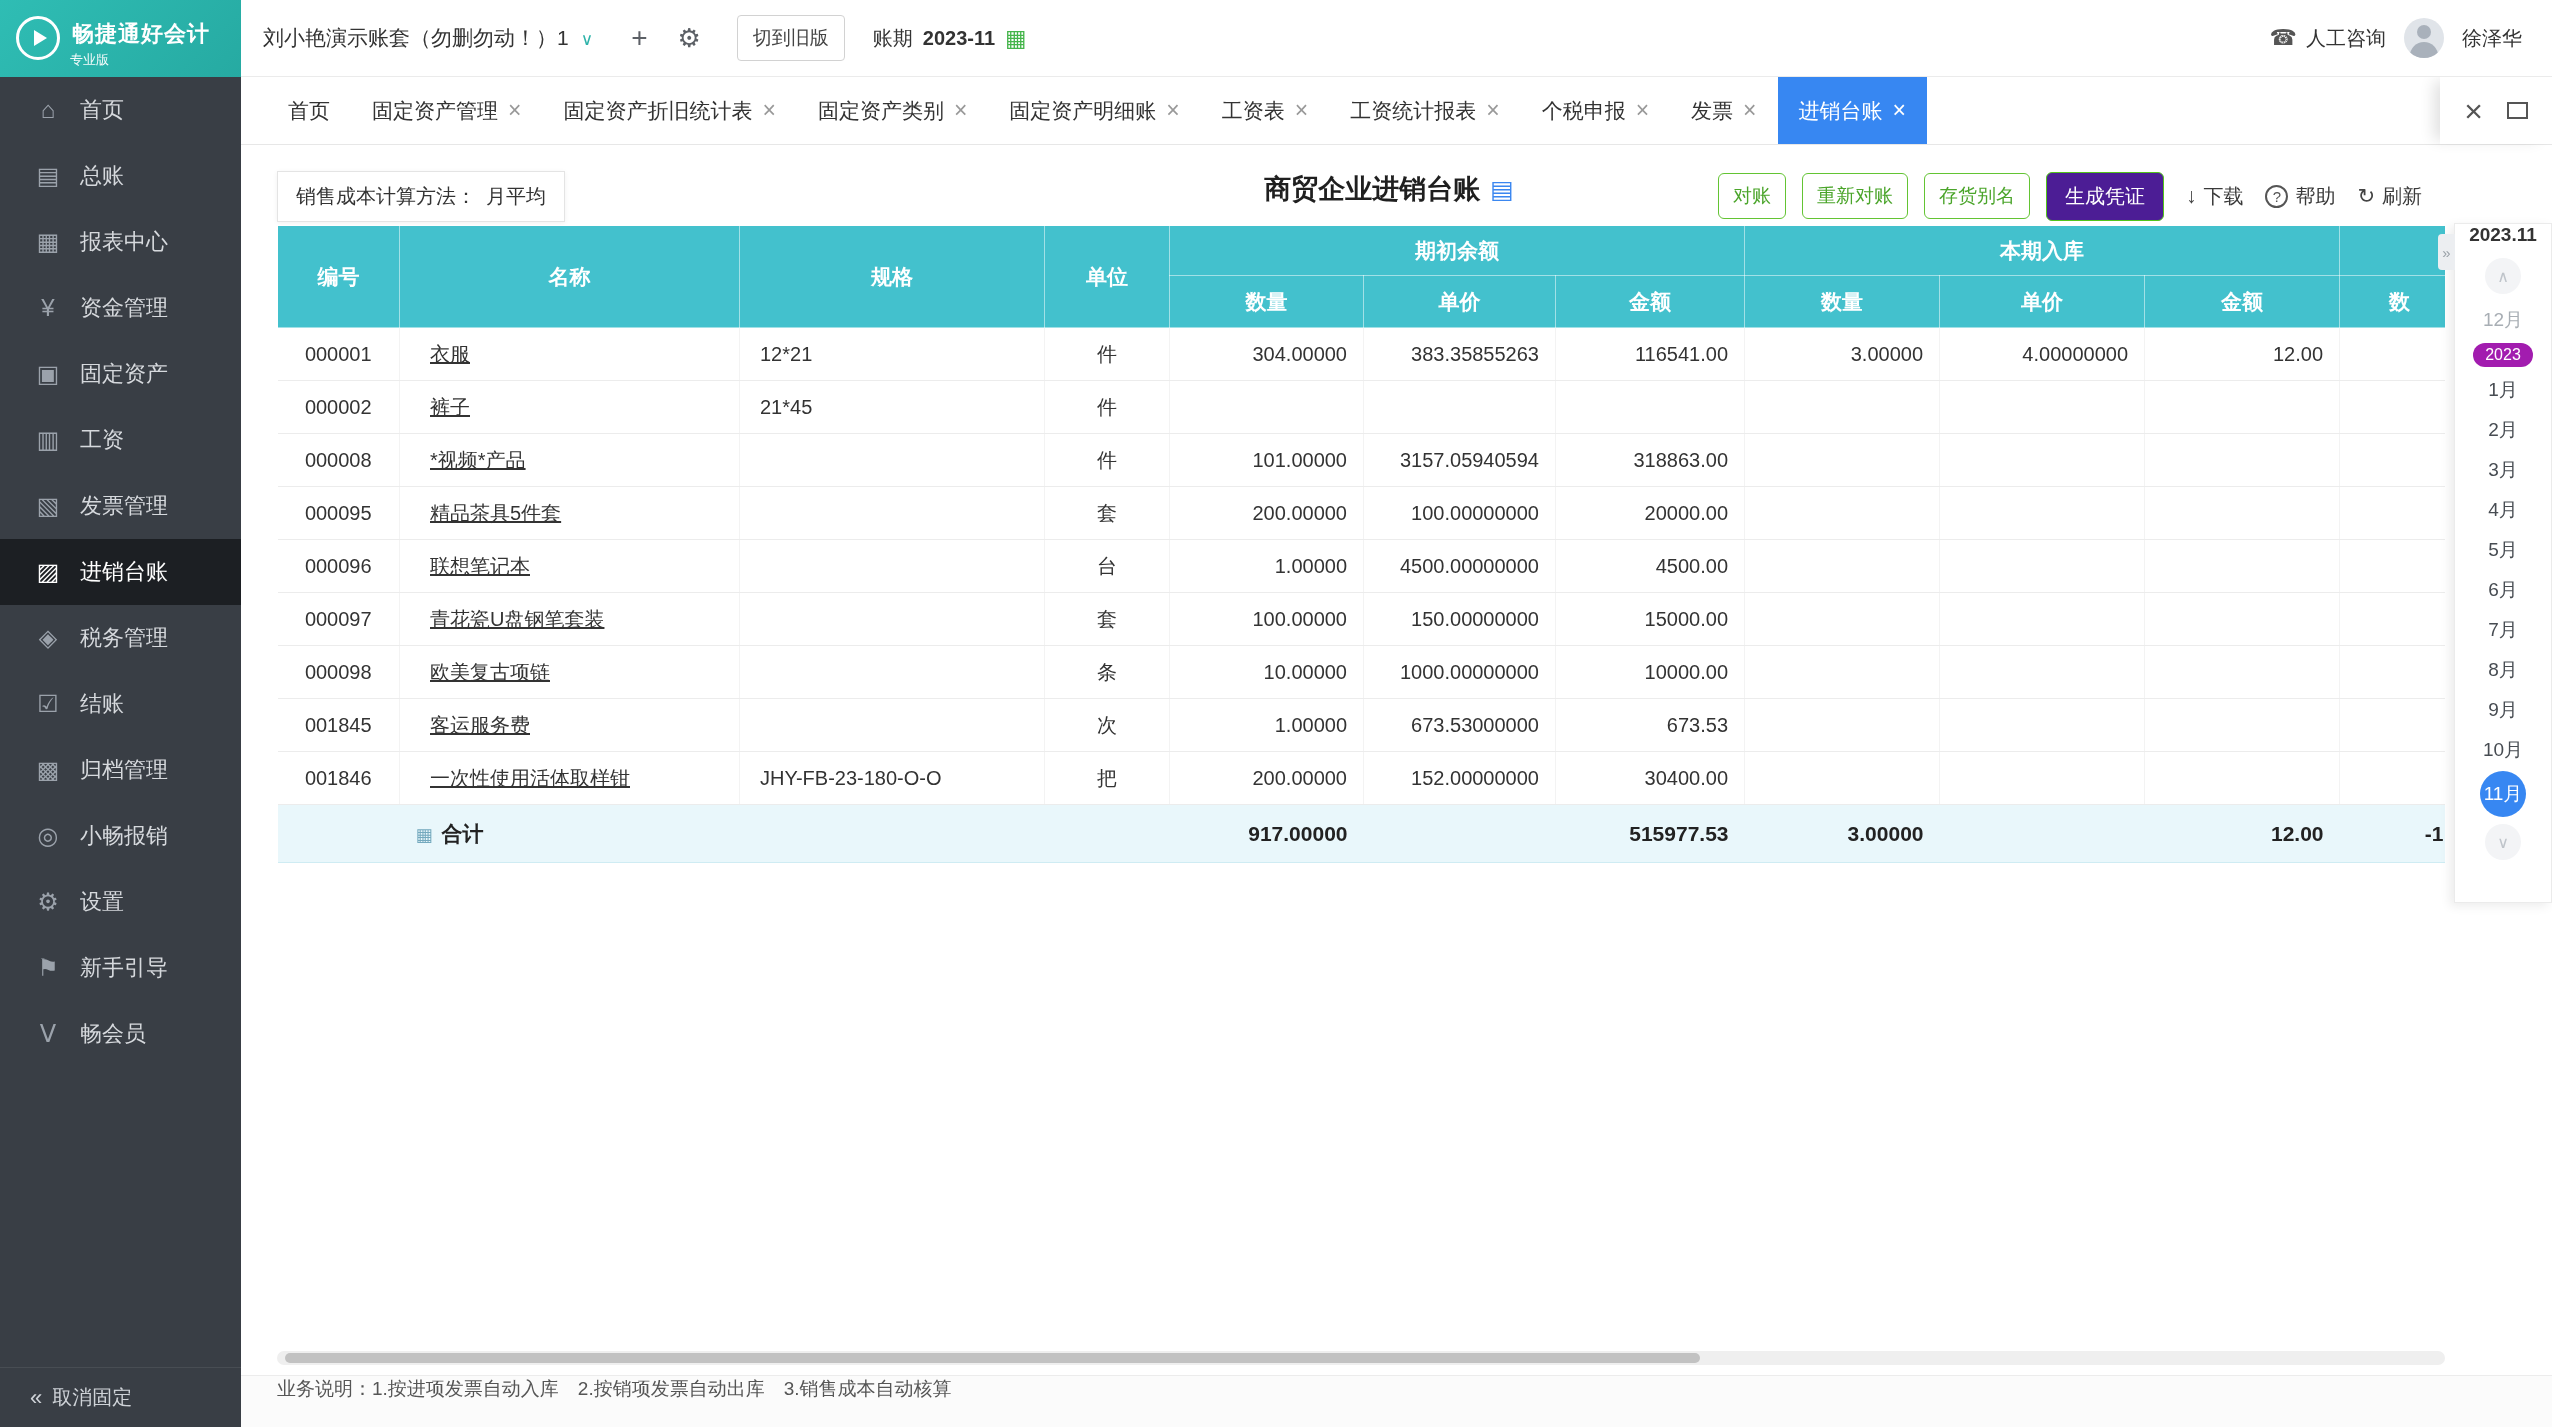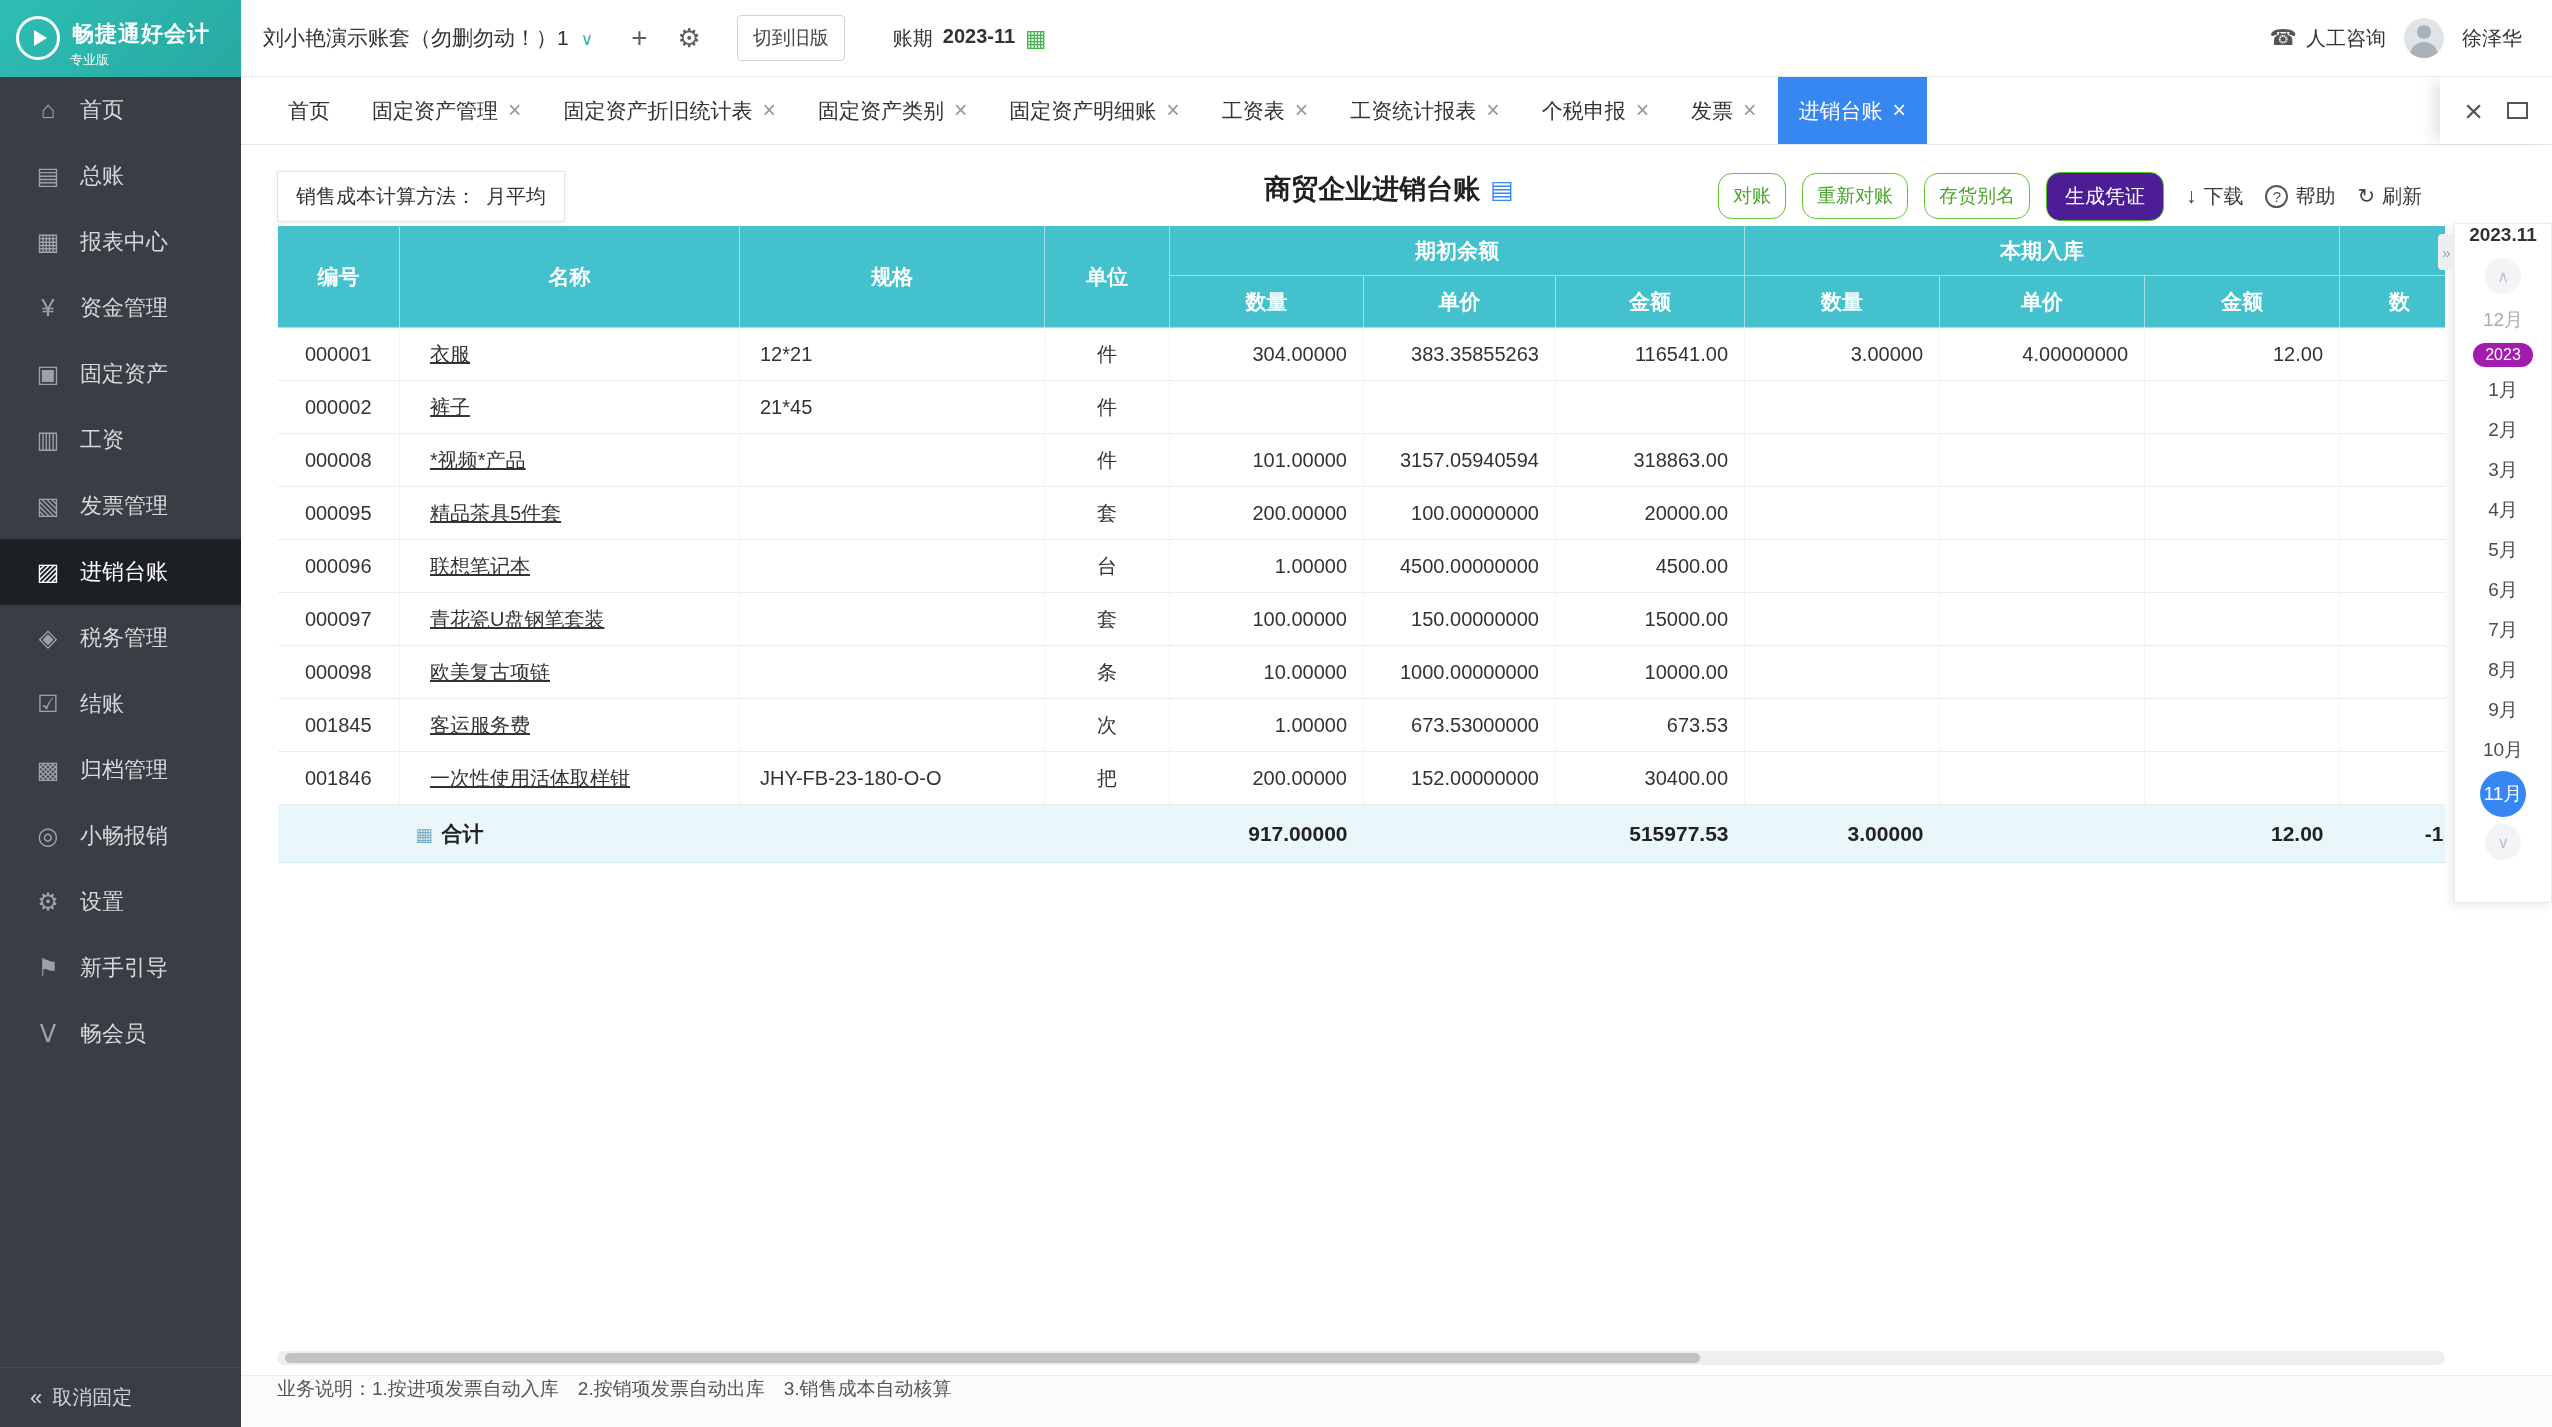--- a/index.html
+++ b/index.html
@@ -12,21 +12,21 @@
   .logo{position:relative;flex:0 0 241px;width:241px;height:77px;background:linear-gradient(135deg,#2fbdb4,#26aaa2);color:#fff;display:flex;align-items:center;padding-left:16px;gap:12px}
   .logo-mark{width:44px;height:44px;border:3px solid #fff;border-radius:50%;display:flex;align-items:center;justify-content:center}
   .logo-tri{width:0;height:0;border-left:13px solid #fff;border-top:8px solid transparent;border-bottom:8px solid transparent;margin-left:4px}
   .logo-title{font-size:22px;font-weight:bold;letter-spacing:1px;margin-top:-8px}
   .logo-sub{position:absolute;left:70px;bottom:8px;font-size:13px;opacity:.95}
   .acct{margin-left:22px;display:flex;align-items:center;gap:12px;font-size:21px;color:#333;cursor:pointer}
   .acct .chev{color:#2fb3aa;font-size:17px;margin-top:3px}
   .tb-ico{margin-left:38px;font-size:28px;color:#5c6066;cursor:pointer;line-height:1}
   .tb-ico.gear{font-size:26px;margin-left:30px}
   .old-btn{margin-left:36px;font-size:19px;color:#444;border:1px solid #d2d2d2;border-radius:4px;background:#fff;padding:9px 15px;cursor:pointer}
-  .period{margin-left:48px;display:flex;gap:10px;font-size:20px;color:#333}
+  .period{margin-left:28px;display:flex;align-items:center;gap:10px;font-size:20px;color:#333}
   .period-val{font-weight:bold}
   .cal-ico{color:#44b54a;font-size:23px;cursor:pointer}
   .top-right{margin-left:auto;margin-right:30px;display:flex;align-items:center;gap:18px}
   .support{display:flex;align-items:center;gap:9px;font-size:20px;color:#333;cursor:pointer}
   .sup-ico{color:#555;font-size:22px}
   .avatar{width:40px;height:40px;border-radius:50%;background:#e0e4e9;position:relative;overflow:hidden;cursor:pointer}
   .avatar::before{content:"";position:absolute;top:7px;left:13px;width:14px;height:14px;border-radius:50%;background:#a9b1bb}
   .avatar::after{content:"";position:absolute;top:24px;left:6px;width:28px;height:18px;border-radius:14px 14px 0 0;background:#a9b1bb}
   .uname{font-size:20px;color:#333;cursor:pointer}
 
@@ -50,21 +50,21 @@
   .tc-x{font-size:32px;color:#555;cursor:pointer;line-height:1}
   .tc-max{width:21px;height:17px;border:2px solid #555;cursor:pointer}
 
   
   .content{position:absolute;top:145px;left:241px;right:0;bottom:0;background:#fff;overflow:hidden}
   .toolbar{position:absolute;top:22px;left:36px;right:130px;height:58px;display:flex;align-items:center;justify-content:space-between}
   .method-box{border:1px solid #e4e4e4;box-shadow:0 1px 5px rgba(0,0,0,.06);background:#fff;padding:11px 18px;font-size:20px;color:#333;display:flex;gap:10px;white-space:nowrap}
   .page-title{position:absolute;top:26px;left:50%;transform:translateX(-53%);display:flex;align-items:center;gap:10px;font-size:27px;font-weight:bold;color:#1f1f1f;white-space:nowrap}
   .doc-ico{color:#3b87f0;font-size:25px;font-weight:normal;cursor:pointer}
   .btns{display:flex;align-items:center;gap:16px}
-  .btn{font-size:19px;border-radius:14px;cursor:pointer;white-space:nowrap}
+  .btn{font-size:19px;border-radius:6px;cursor:pointer;white-space:nowrap}
   .btn.outline{border:1px solid #63c433;color:#4ba52b;background:#fff;padding:9px 14px}
   .btn.solid{border:1px solid #52c41a;background:#4c1d95;color:#fff;padding:10px 18px;font-size:20px}
   .plain{display:flex;align-items:center;gap:7px;font-size:20px;color:#3a3a3a;cursor:pointer;margin-left:6px;white-space:nowrap}
   .p-ico{font-size:21px;color:#444}
   .help-ico{width:23px;height:23px;border:2px solid #555;border-radius:50%;display:flex;align-items:center;justify-content:center;font-size:15px;color:#555}
 
   
   .table-wrap{position:absolute;top:80px;left:36px;width:2168px;height:640px;overflow:hidden}
   table{table-layout:fixed;width:2182px;border-collapse:collapse}
   thead th{background:#43c1cd;color:#fff;font-size:21px;font-weight:bold;border:1px solid rgba(255,255,255,.5);white-space:nowrap}

